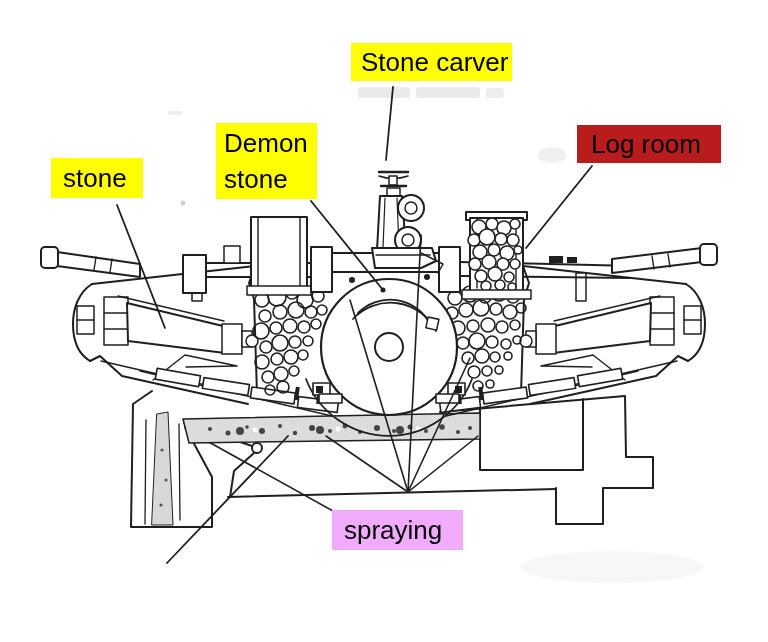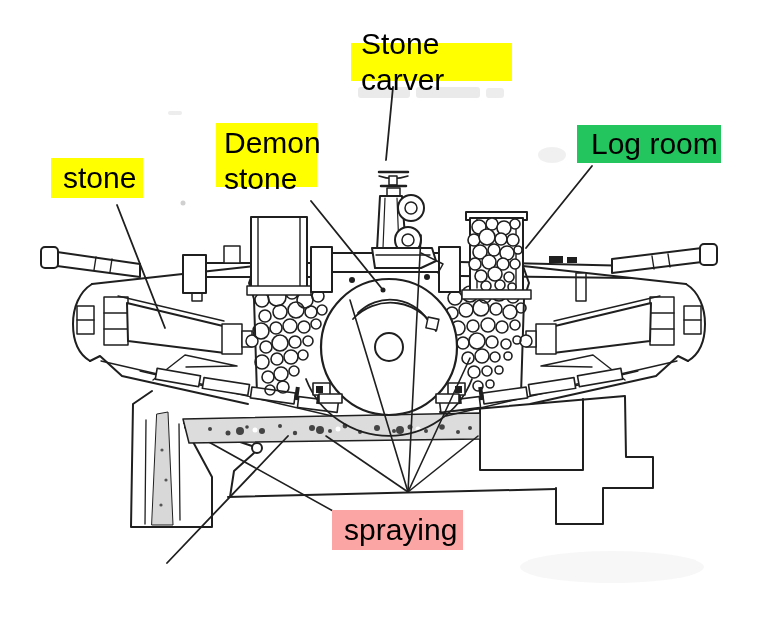--- a/index.html
+++ b/index.html
@@ -3,25 +3,25 @@
 <meta charset="utf-8">
 <style>
   html,body{margin:0;padding:0;background:#ffffff;}
   .stage{
     position:relative;width:768px;height:642px;background:#ffffff;overflow:hidden;
     font-family:"Liberation Sans", sans-serif;
   }
   .stage svg{position:absolute;left:0;top:0;}
   .diag-label{
     position:absolute;box-sizing:border-box;display:flex;align-items:center;
-    font-size:30px;color:#000;letter-spacing:0px;white-space:normal;
+    font-size:26px;color:#000;letter-spacing:0px;white-space:normal;
     line-height:36px;
   }
   #lbl-stone-carver{left:351px;top:43px;width:161px;height:38px;padding-left:10px;}
-  #lbl-demon-stone {left:216px;top:123px;width:101px;height:64px;padding-left:8px;display:block;padding-top:2px;}
+  #lbl-demon-stone {left:216px;top:123px;width:101px;height:76px;padding-left:8px;display:block;padding-top:2px;}
   #lbl-log-room    {left:577px;top:125px;width:144px;height:38px;padding-left:14px;}
   #lbl-piston      {left:51px; top:158px;width:92px; height:40px;padding-left:12px;}
   #lbl-spraying    {left:332px;top:510px;width:131px;height:40px;padding-left:12px;}
   #lbl-stock-trough{left:48px; top:577px;width:165px;height:41px;padding-left:12px;}
   .ink{stroke:#1f1f1f;fill:none;stroke-linecap:round;stroke-linejoin:round;}
 </style>
 </head>
 <body>
 
 <div class="stage" style="background: rgb(255, 255, 255);">
@@ -324,16 +324,16 @@
     <path d="M408,492 L326,436"></path>
     <path d="M408,492 L350,300"></path>
     <path d="M408,492 L421,235"></path>
     <path d="M408,492 L478,436"></path>
     <path d="M408,492 L470,358"></path>
   </g>
 </svg>
 
   <div class="diag-label" id="lbl-stone-carver" style="background: rgb(255, 255, 0); color: rgb(0, 0, 0);">Stone carver</div>
   <div class="diag-label" id="lbl-demon-stone" style="background: rgb(255, 255, 0); color: rgb(0, 0, 0);">Demon stone</div>
-  <div class="diag-label" id="lbl-log-room" style="background: #22c55e; color: rgb(0, 0, 0);">Log room</div>
+  <div class="diag-label" id="lbl-log-room" style="background: #b91c1c; color: rgb(0, 0, 0);">Log room</div>
   <div class="diag-label" id="lbl-piston" style="background: rgb(255, 255, 0); color: rgb(0, 0, 0);">stone</div>
-  <div class="diag-label" id="lbl-spraying" style="background: #fca5a5; color: rgb(0, 0, 0);">spraying</div>
+  <div class="diag-label" id="lbl-spraying" style="background: #f0abfc; color: rgb(0, 0, 0);">spraying</div>
 </div>
 
 </body></html>

